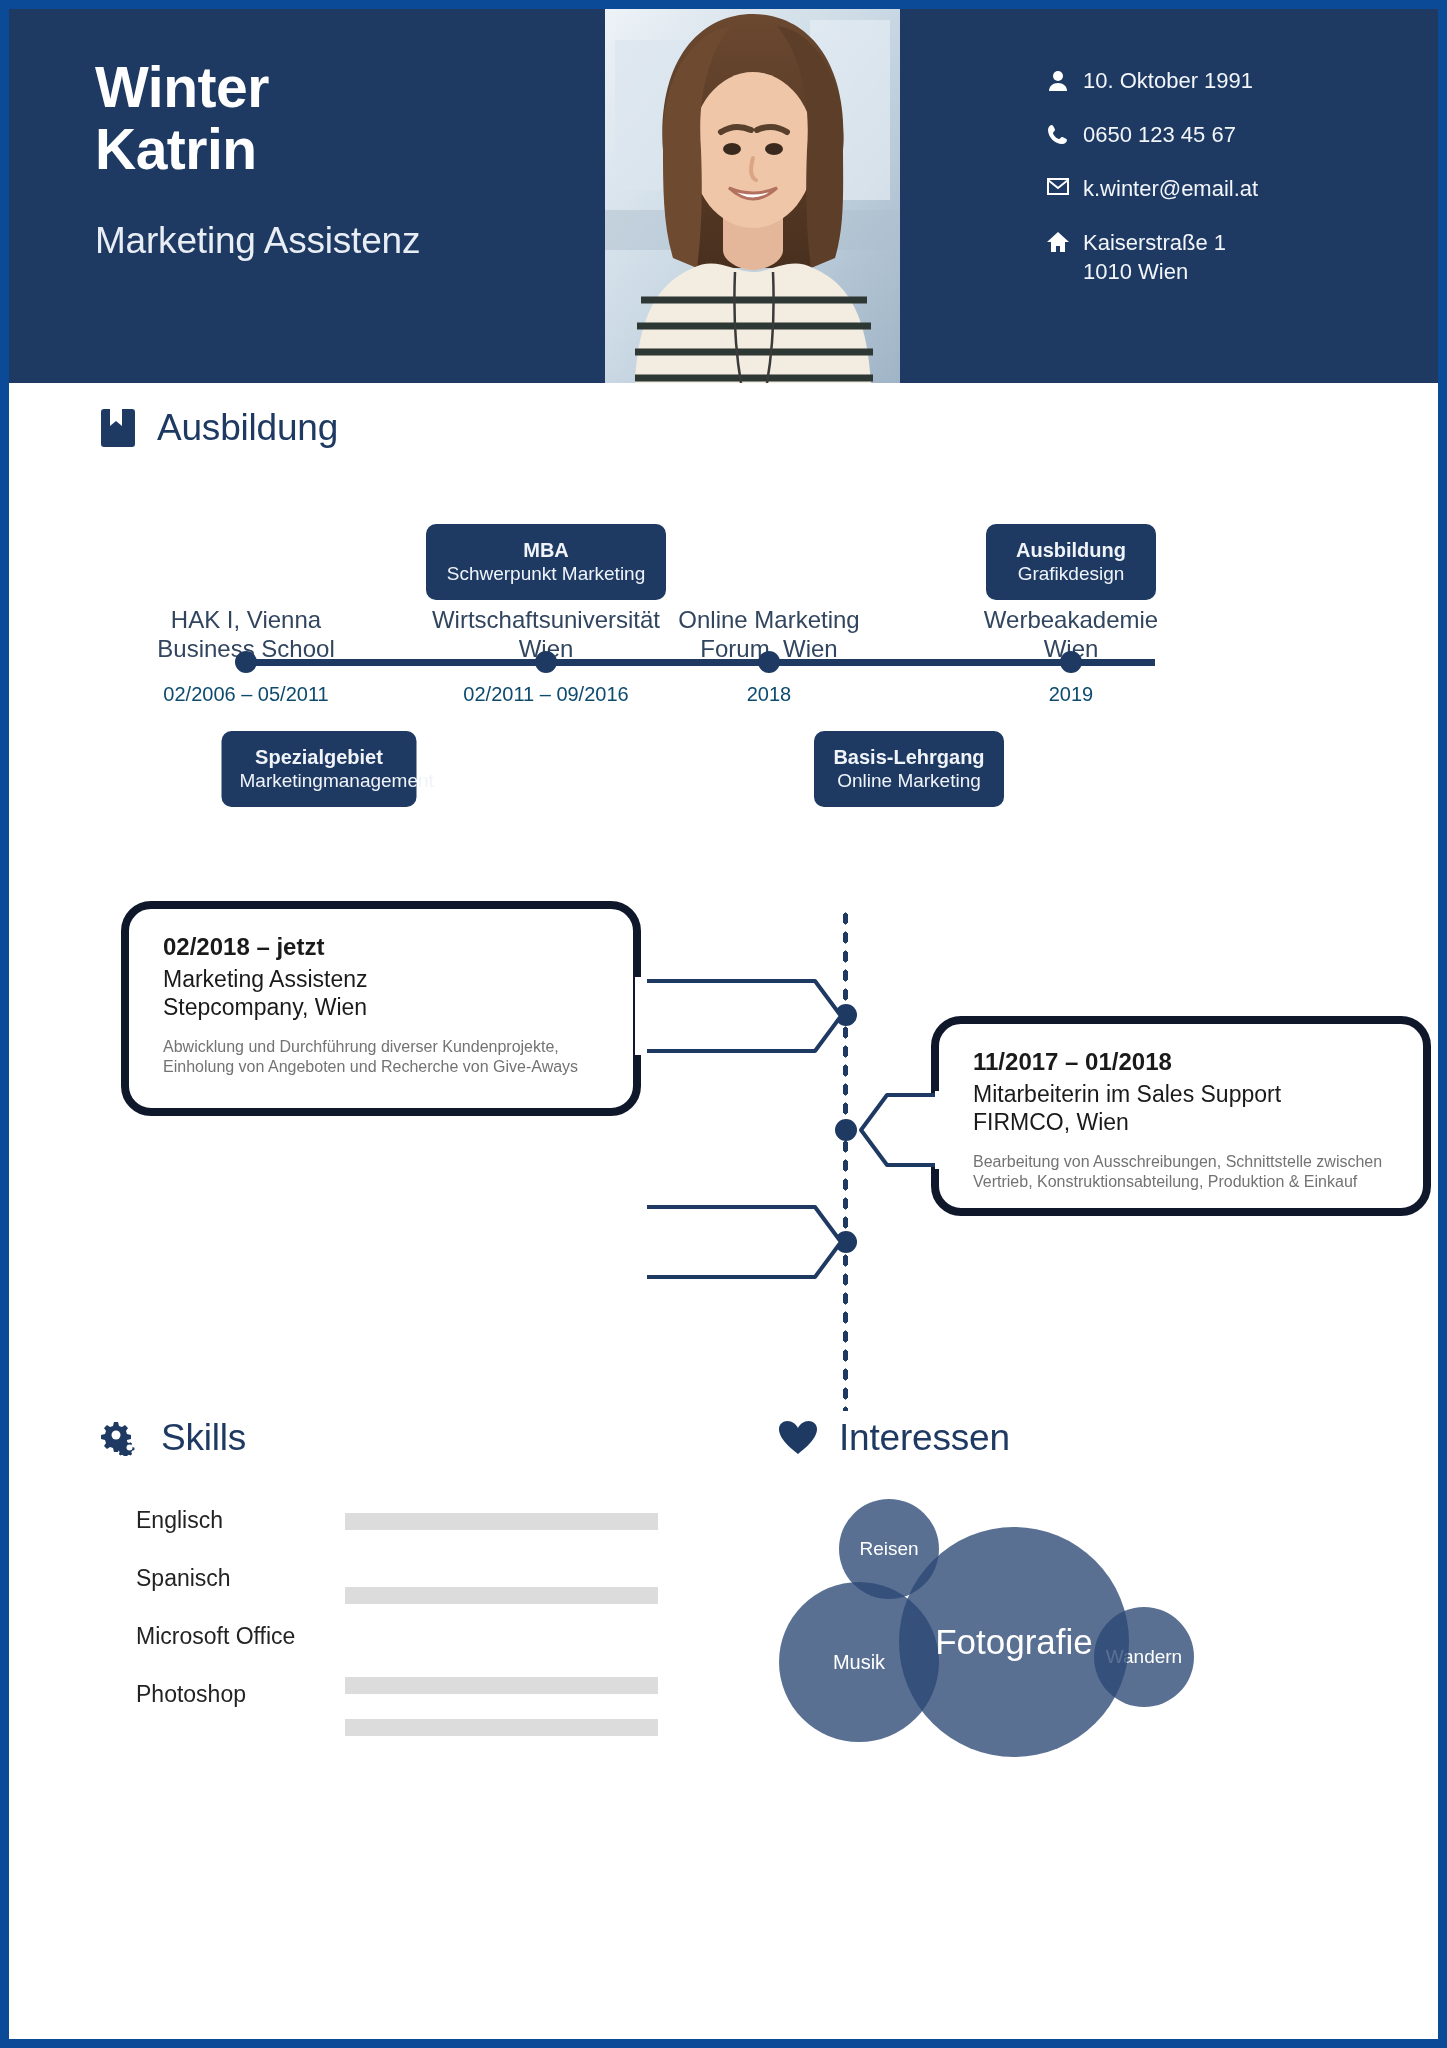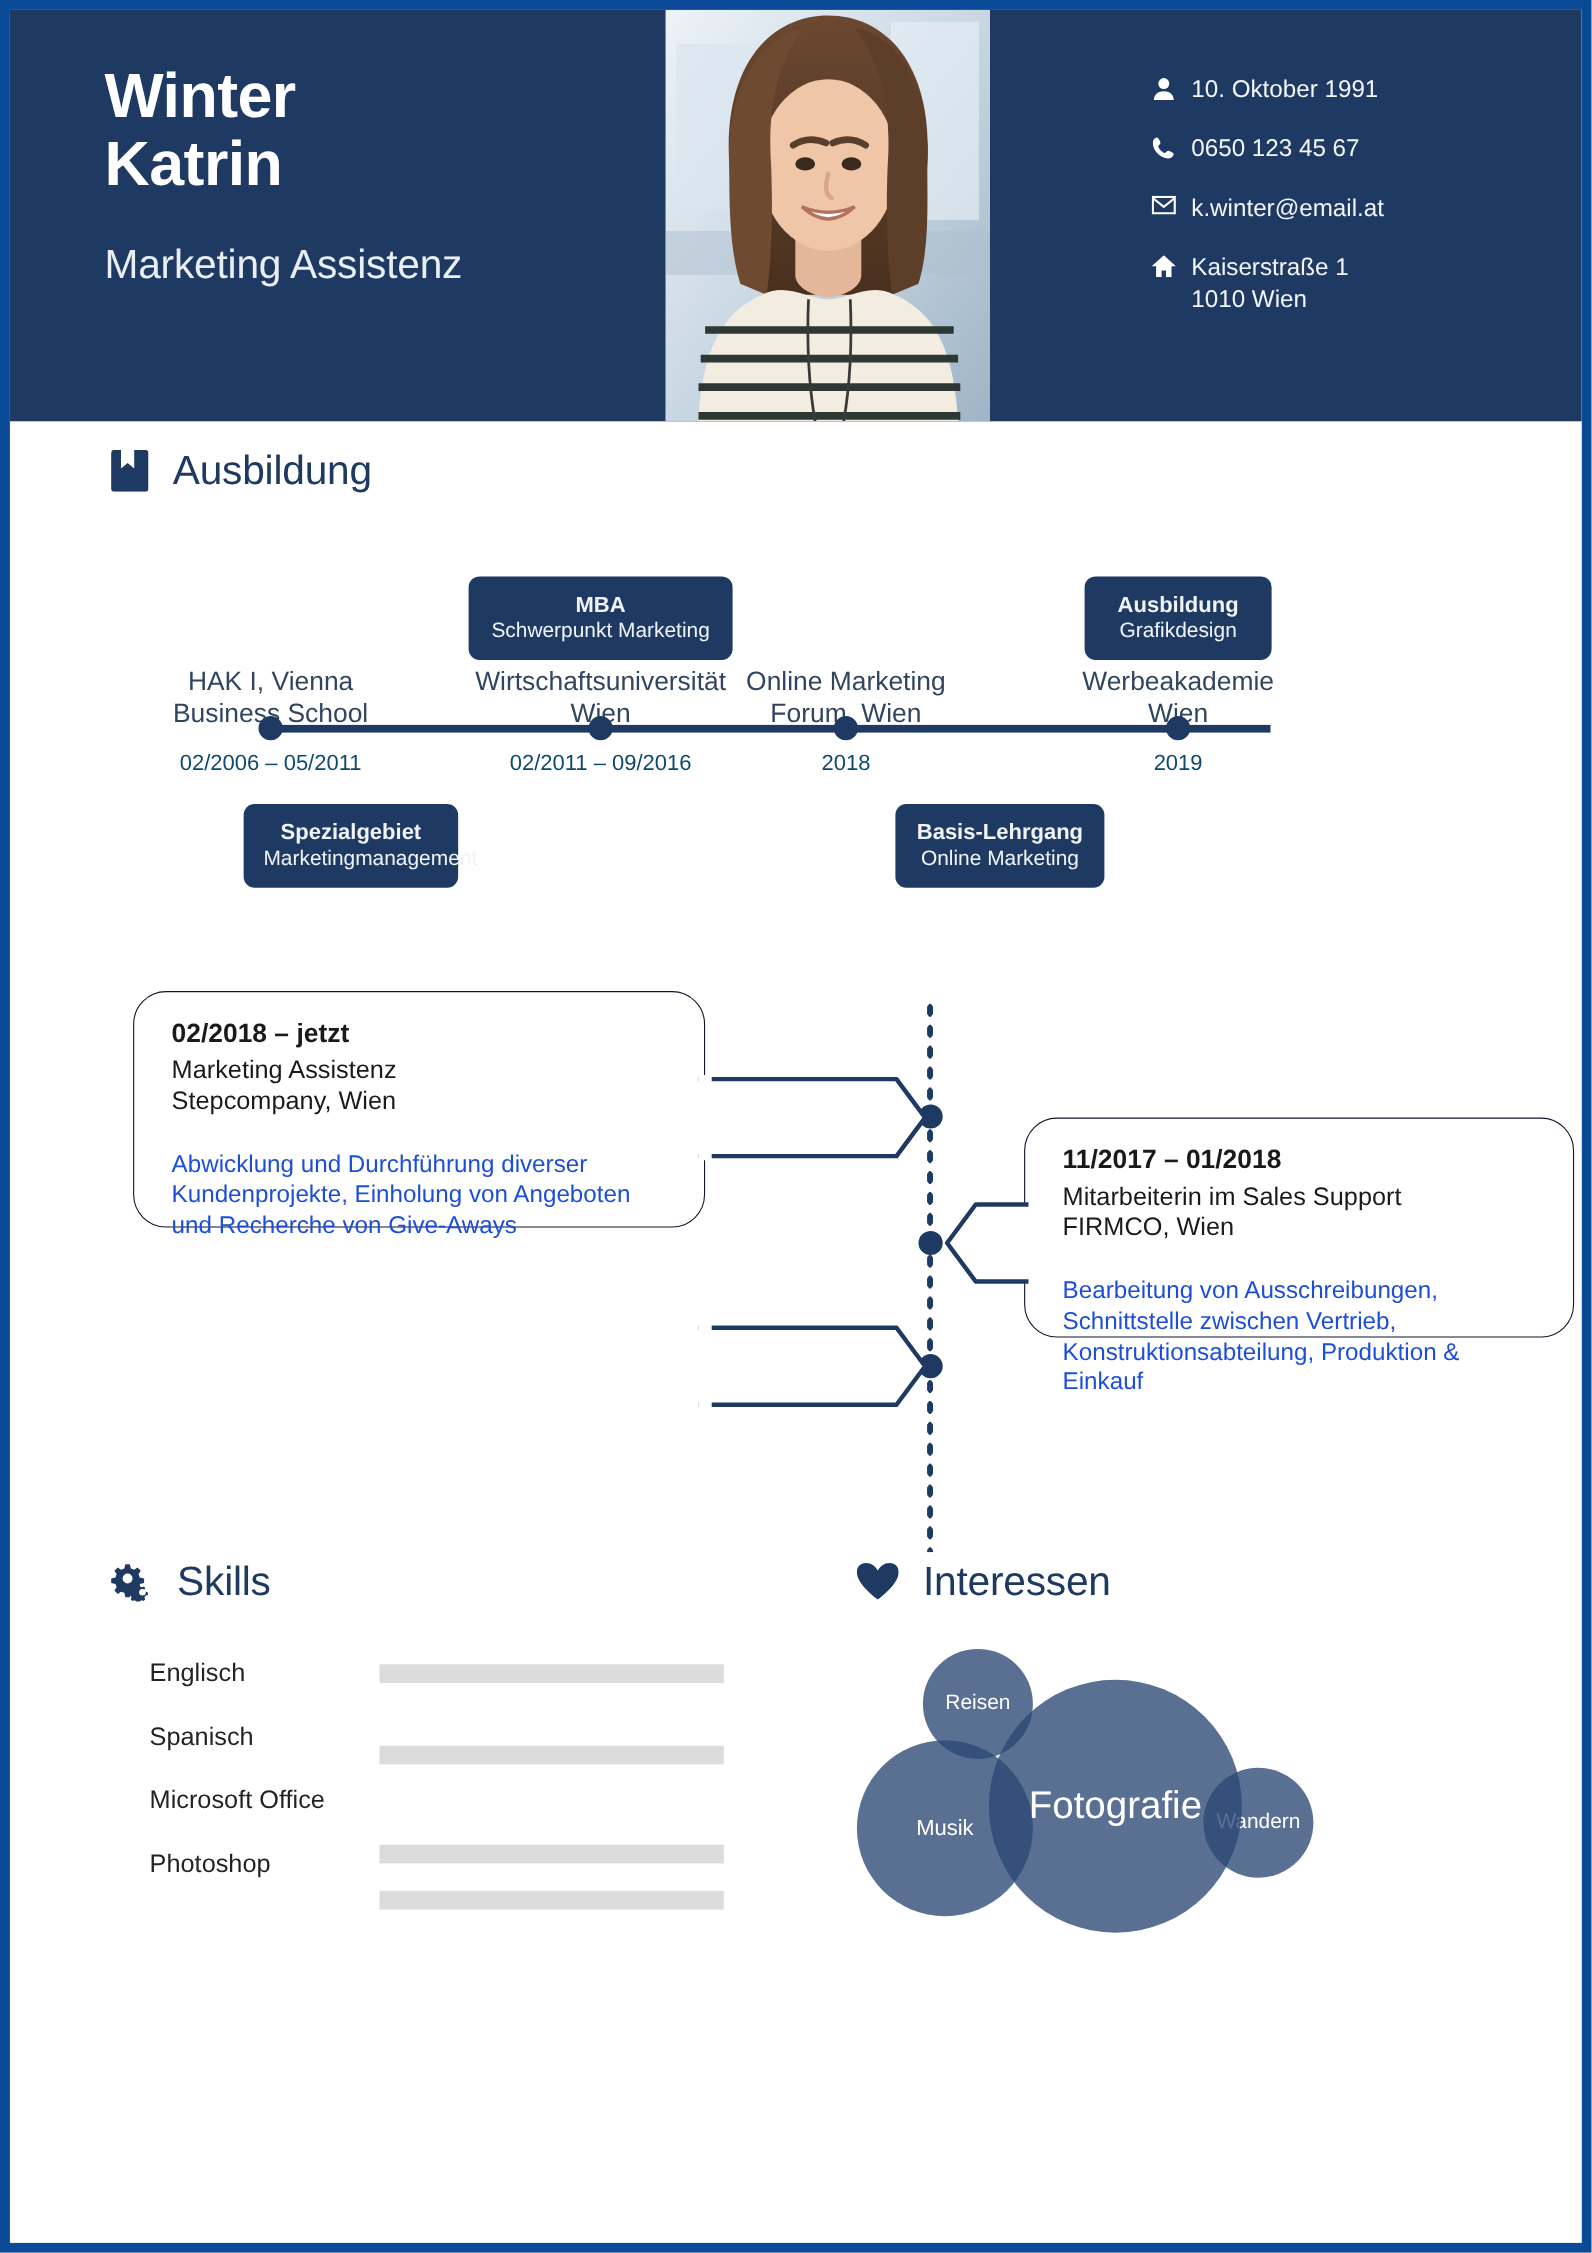--- a/index.html
+++ b/index.html
@@ -178,40 +178,40 @@
     position: absolute;
     left: 734px;
     width: 22px;
     height: 22px;
     border-radius: 50%;
     background: #1e3a63;
   }
 
   .bubble {
     position: absolute;
-    border: 1px solid #0f172a;
+    border: 8px solid #0f172a;
     border-radius: 30px;
     background: #ffffff;
     padding: 24px 30px 27px 34px;
   }
   .bubble .b-date {
     font-size: 24px;
     font-weight: bold;
     color: #1a1a1a;
     margin-bottom: 4px;
   }
   .bubble .b-role, .bubble .b-org {
     font-size: 23px;
     color: #1a1a1a;
     line-height: 1.22;
   }
   .bubble .b-desc {
-    margin-top: 30px;
-    font-size: 22px;
-    color: #1d4ed8;
+    margin-top: 16px;
+    font-size: 16px;
+    color: #737373;
     line-height: 1.26;
   }
 
   
   .tail { position: absolute; }
   .tail svg { display: block; }
 
   
   .bottom-area { position: relative; margin-top: 6px; height: 430px; }
 

